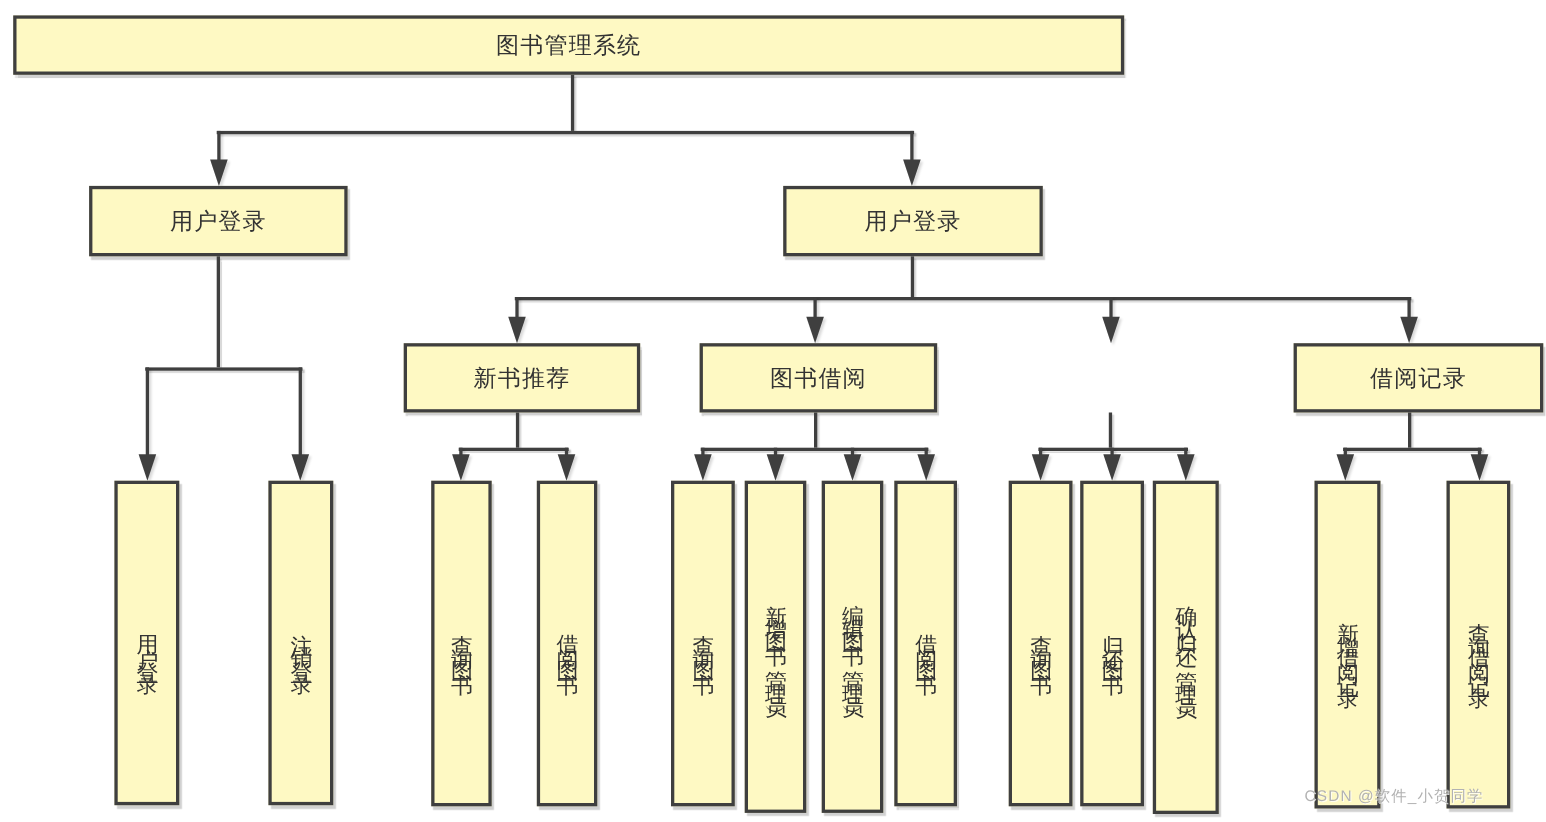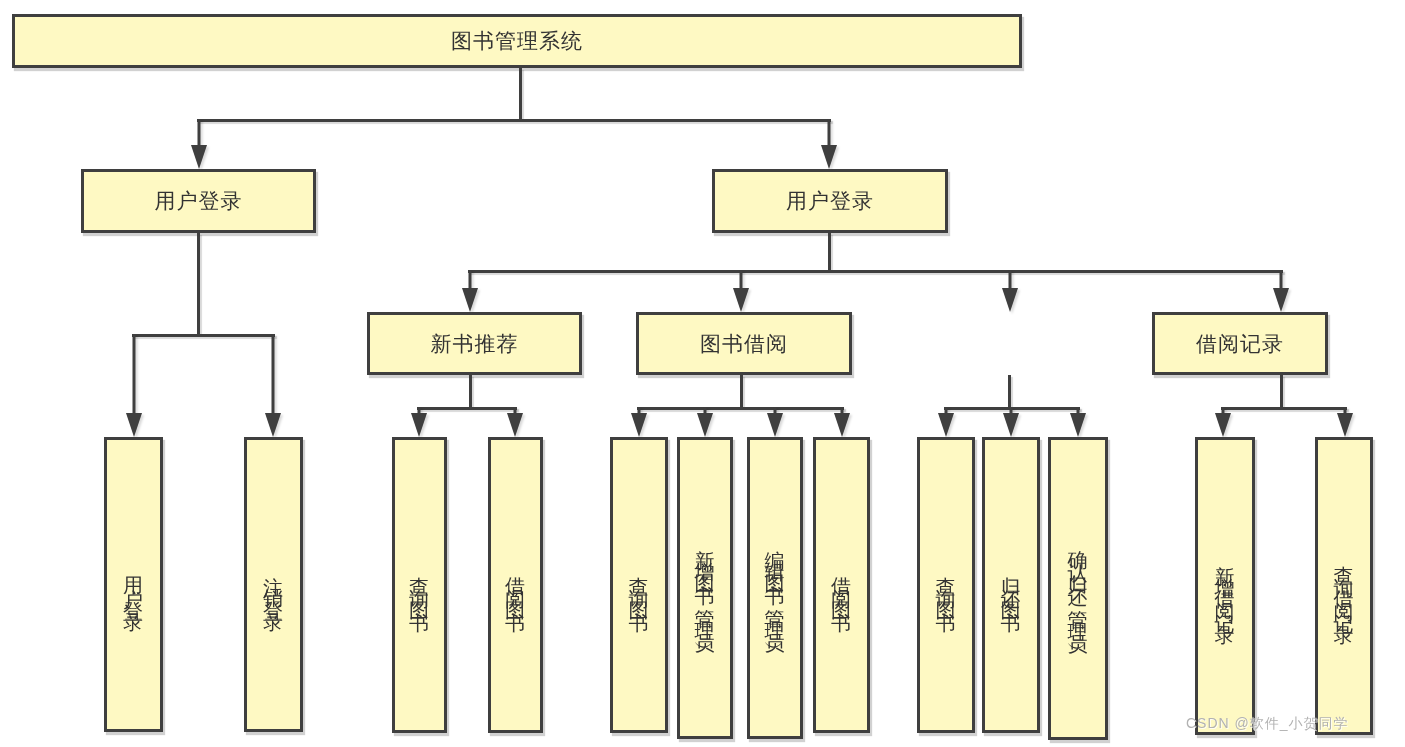--- a/index.html
+++ b/index.html
@@ -91,21 +91,21 @@
 
   <div class="vline" style="left:828px; top:233px; height:37px;"></div>
   <div class="hline" style="left:468px; top:270px; width:815px;"></div>
   <div class="arrow-down" style="left:462px;  top:270px; height:42px;"></div>
   <div class="arrow-down" style="left:733px;  top:270px; height:42px;"></div>
   <div class="arrow-down" style="left:1002px; top:270px; height:42px;"></div>
   <div class="arrow-down" style="left:1273px; top:270px; height:42px;"></div>
 
   <div class="node" style="left:367px; top:312px; width:215px; height:63px;">新书推荐</div>
   <div class="node" style="left:636px; top:312px; width:216px; height:63px;">图书借阅</div>
-  <div class="node" style="left:1152px; top:312px; width:176px; height:63px;">借阅记录</div>
+  <div class="node" style="left:1176px; top:312px; width:227px; height:63px;">借阅记录</div>
 
   <div class="vline" style="left:469px; top:375px; height:32px;"></div>
   <div class="hline" style="left:417px; top:407px; width:100px;"></div>
   <div class="arrow-down" style="left:411px; top:407px; height:30px;"></div>
   <div class="arrow-down" style="left:507px; top:407px; height:30px;"></div>
 
   <div class="vline" style="left:740px; top:375px; height:32px;"></div>
   <div class="hline" style="left:637px; top:407px; width:207px;"></div>
   <div class="arrow-down" style="left:631px; top:407px; height:30px;"></div>
   <div class="arrow-down" style="left:697px; top:407px; height:30px;"></div>

